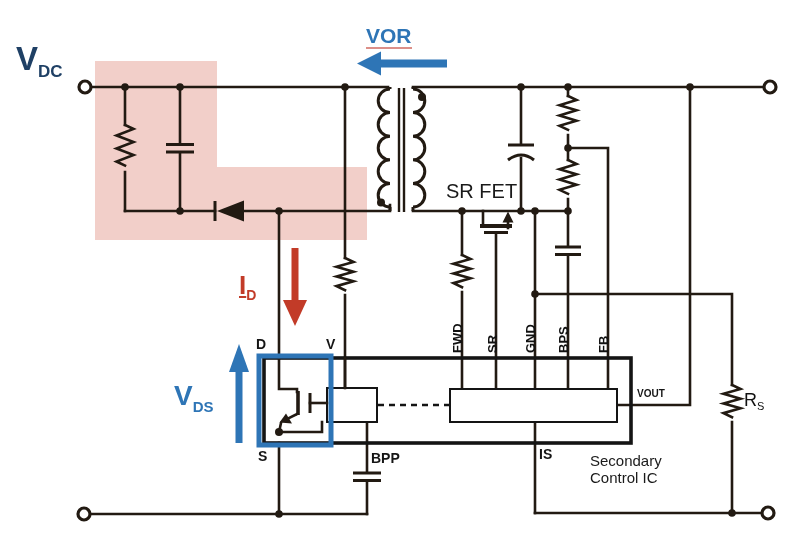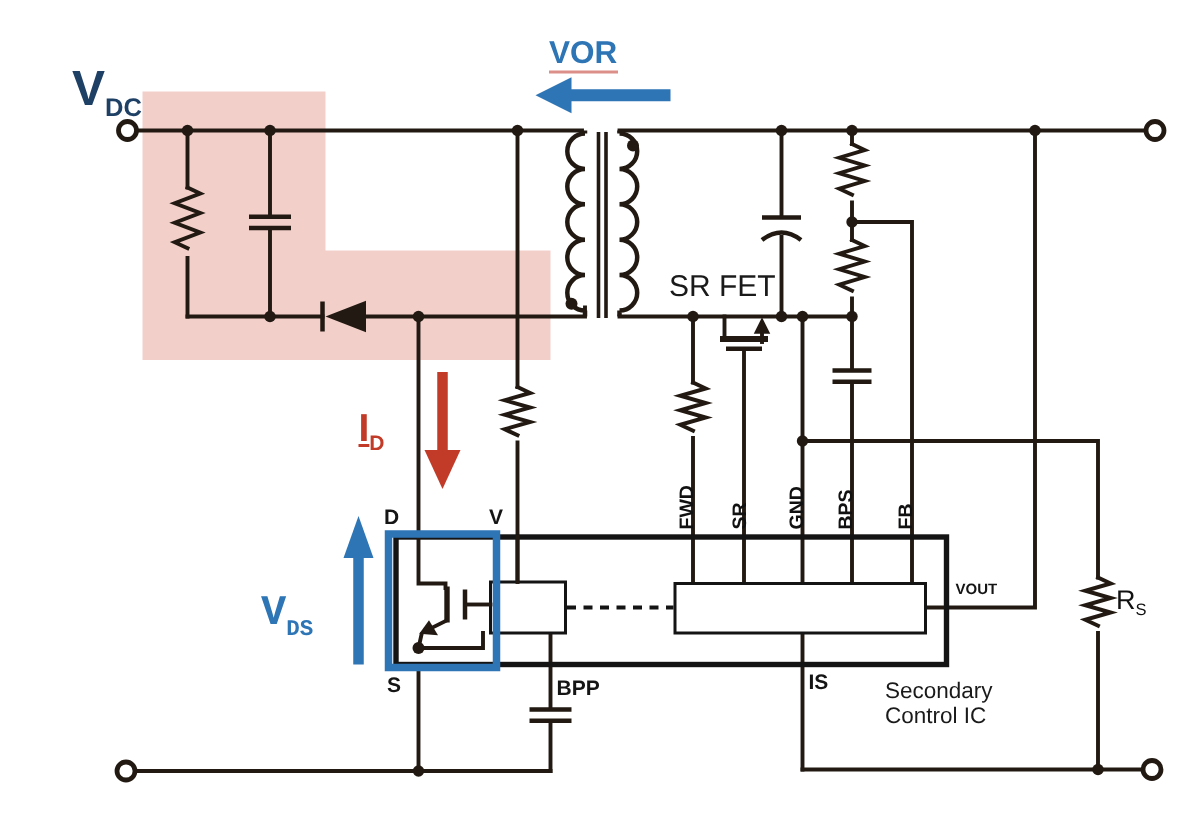--- a/index.html
+++ b/index.html
@@ -15,27 +15,27 @@
   .thick{stroke:var(--outline);stroke-width:3.6;fill:none;}
   .thin{stroke:var(--outline);stroke-width:2;fill:#ffffff;}
   .dot{fill:var(--wire);stroke:none;}
   .term{fill:#ffffff;stroke:var(--wire);stroke-width:3.2;}
   .blk{fill:var(--wire);stroke:none;}
   .lbl{position:absolute;color:#151515;white-space:nowrap;line-height:1.05;}
   .b{font-weight:bold;}
   .pin-rot{position:absolute;font-size:13px;font-weight:bold;color:#111;
            transform:rotate(-90deg);transform-origin:0 100%;height:14px;line-height:14px;}
   .sub{display:inline-block;}
-  .vdc{left:16px;top:42px;color:var(--navy);font-weight:bold;font-size:33px;margin-left:32px;}
+  .vdc{left:16px;top:42px;color:var(--navy);font-weight:bold;font-size:33px;}
   .vdc .sub{font-size:17px;transform:translateY(7px);}
   .vor{left:366px;top:25px;color:var(--accent_blue);font-weight:bold;font-size:21px;
        border-bottom:2px solid var(--underline_red);padding-bottom:0px;}
   .idl{left:239px;top:272px;color:var(--red);font-weight:bold;font-size:26px;text-decoration:underline;}
   .idl .sub{font-size:14px;transform:translateY(6px);}
-  .vdsl{left:174px;top:395px;color:var(--accent_blue);font-weight:bold;font-size:28px;font-family:Liberation Mono, monospace;}
+  .vdsl{left:174px;top:381px;color:var(--accent_blue);font-weight:bold;font-size:28px;}
   .vdsl .sub{font-size:15px;transform:translateY(7px);}
   .rsl{left:744px;top:391px;font-size:18px;color:#111;}
   .rsl .sub{font-size:11px;transform:translateY(4px);}
   .srfet{left:446px;top:181px;font-size:20px;color:#1a1a1a;}
   .icname{left:590px;top:453px;font-size:15px;color:#1a1a1a;line-height:16.5px;}
   .pd{left:256px;top:337px;font-size:14px;}
   .pv{left:326px;top:337px;font-size:14px;}
   .ps{left:258px;top:449px;font-size:14px;}
   .pbpp{left:371px;top:451px;font-size:14px;}
   .pvout{left:637px;top:389px;font-size:10px;}

